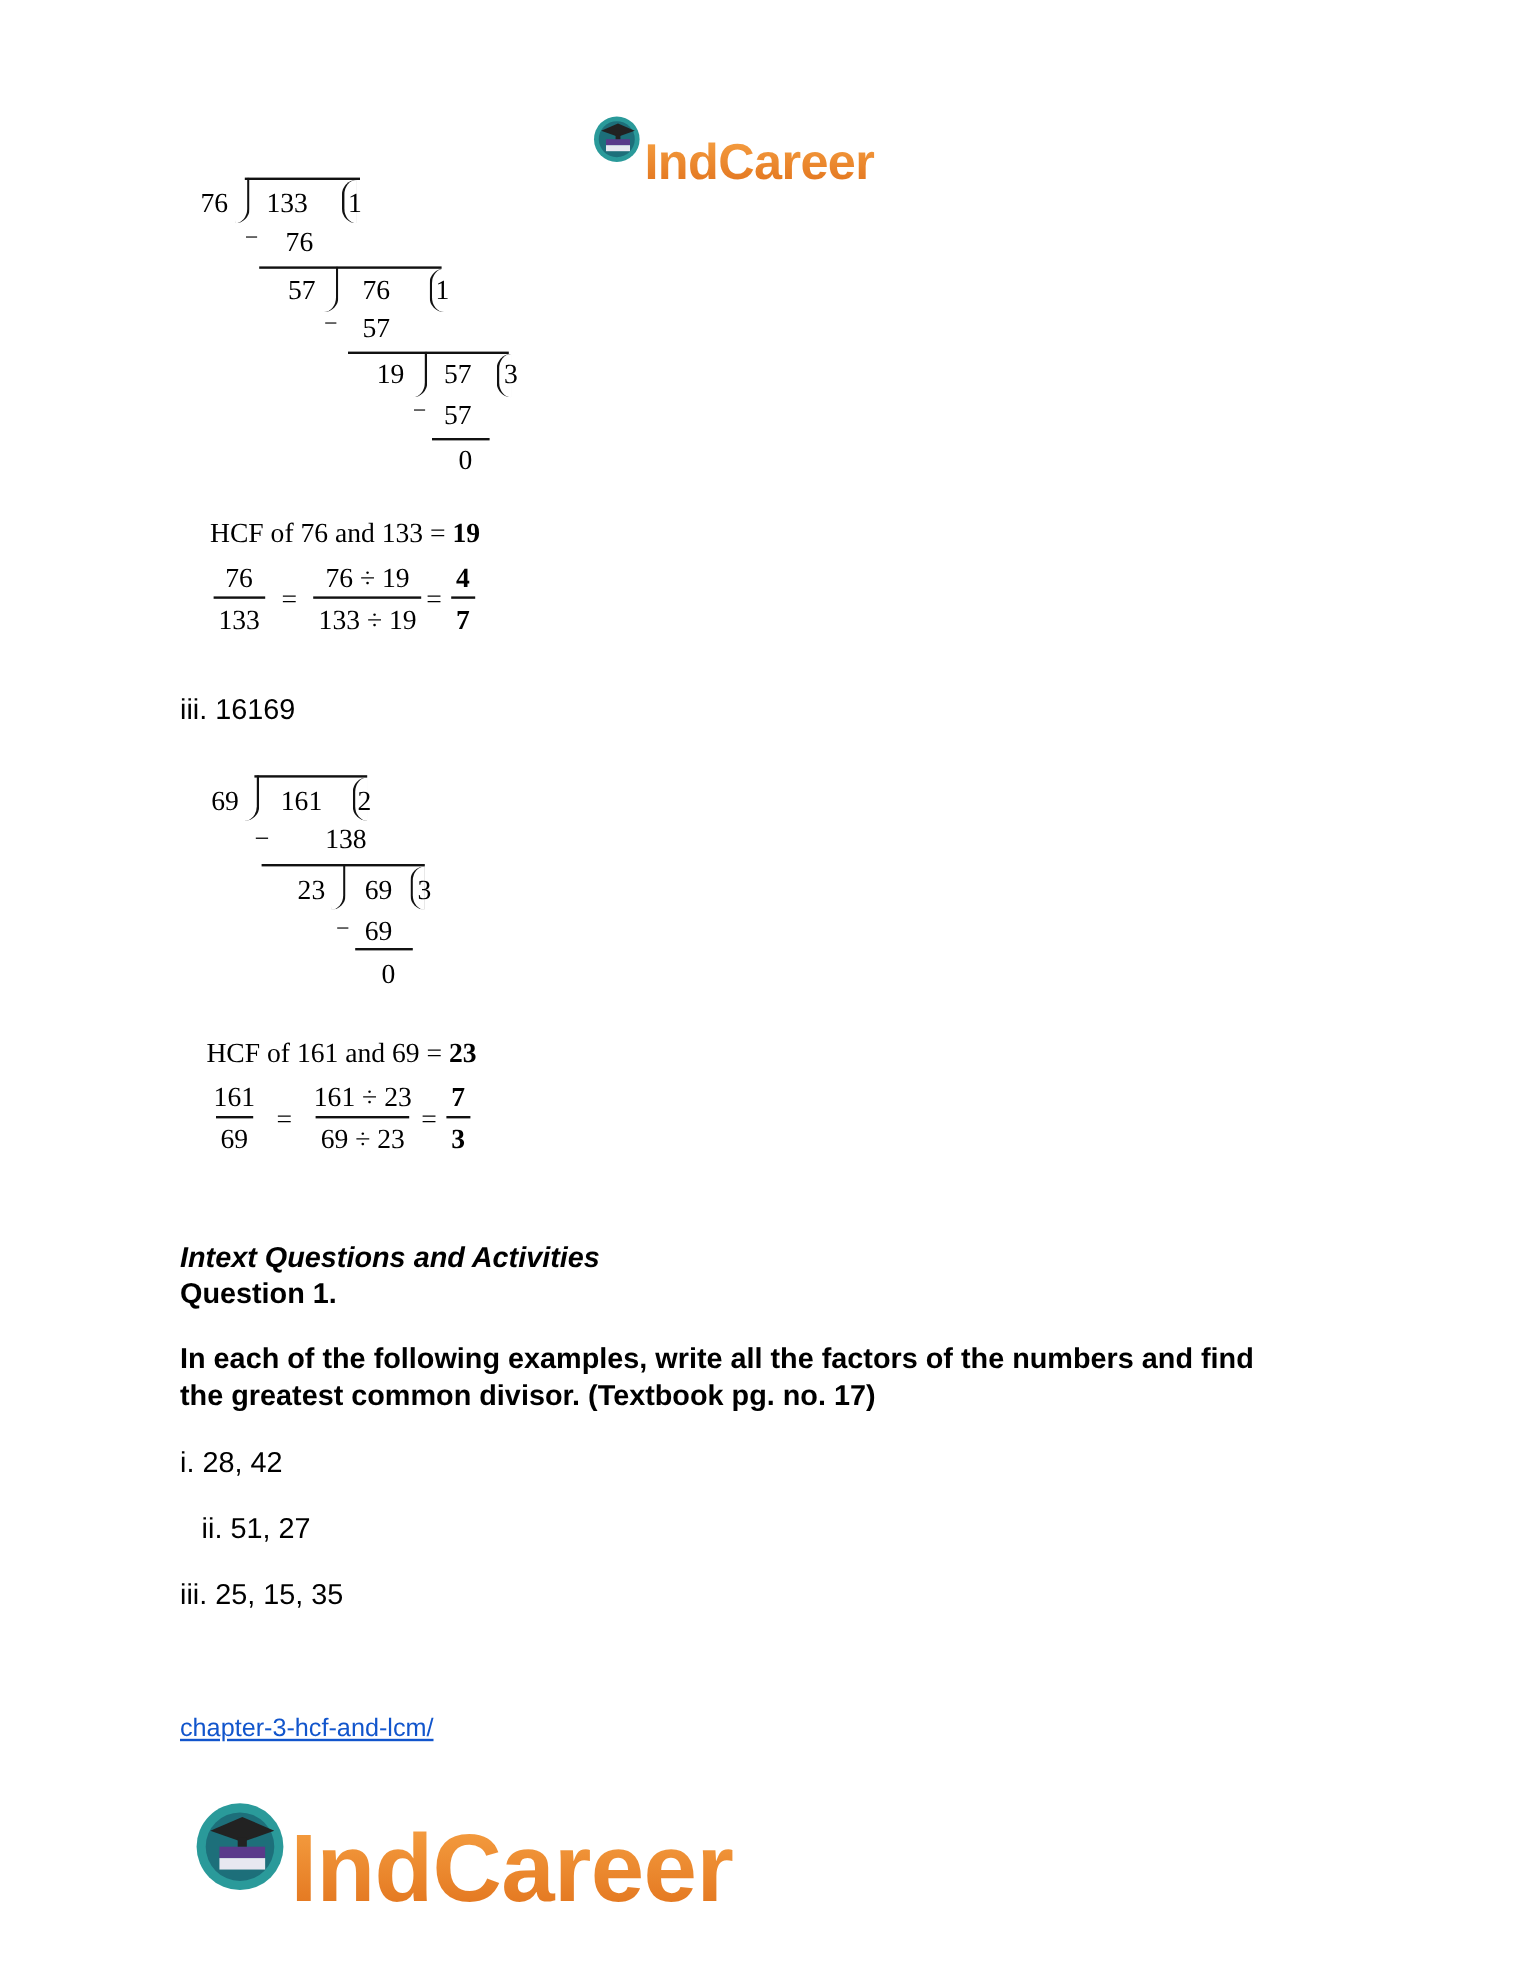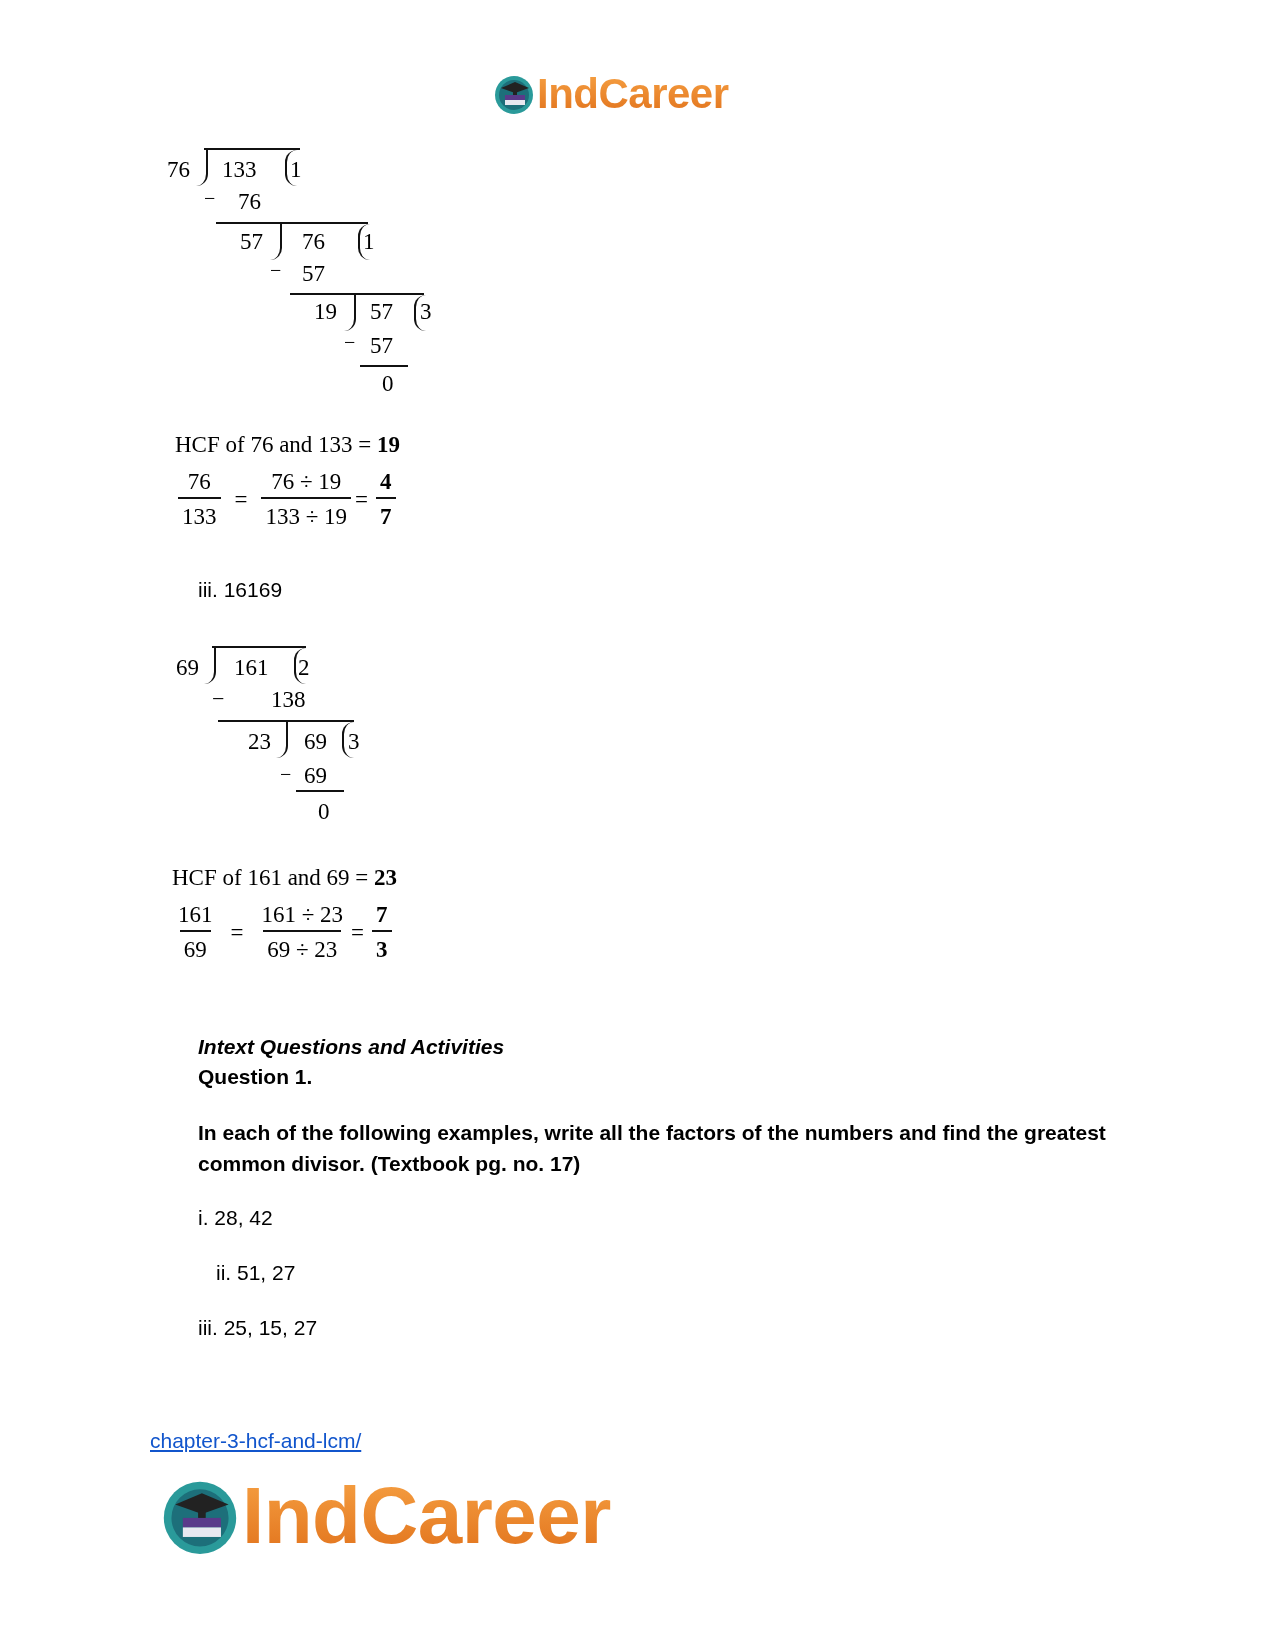--- a/index.html
+++ b/index.html
@@ -1,29 +1,29 @@
 <!DOCTYPE html>
 <html><head>
 <meta charset="utf-8">
 <style>
   html, body { margin:0; padding:0; background:#ffffff; }
   body { width:1275px; height:1651px; position:relative; overflow:hidden; font-family:"Liberation Sans", sans-serif; color:#000; }
   .abs { position:absolute; }
   .logo { display:flex; align-items:center; }
   .logo-text { color:#e8821e; font-family:"Liberation Sans", sans-serif; font-weight:bold; letter-spacing:-0.5px;
-    background:linear-gradient(#f7a345,#e0701a); -webkit-background-clip:text; background-clip:text; -webkit-text-fill-color:transparent; }
+    background:linear-gradient(#f7a345,#e0701a); -webkit-background-clip:text; background-clip:text;margin-top:41px; -webkit-text-fill-color:transparent; }
   .serif { font-family:"Liberation Serif", serif; font-size:23px; line-height:1; white-space:nowrap; }
   .bar { position:absolute; height:2px; background:#111; }
   .brk { position:absolute; width:10px; border:2px solid #111; border-left:none; border-top:none; border-bottom:none; border-radius:0 0 12px 0; }
   .brkL { position:absolute; width:10px; border:2px solid #111; border-right:none; border-top:none; border-bottom:none; border-radius:12px 0 0 12px; }
   .frac { display:inline-flex; flex-direction:column; align-items:center; vertical-align:middle; }
   .frac .num { padding:0 4px 4px; }
   .frac .den { padding:6px 4px 0; border-top:2px solid #111; }
   .fracrow { display:flex; align-items:center; gap:14px; }
-  .txt { font-size:21px; line-height:1.45;margin-left:48px; }
+  .txt { font-size:24px; line-height:1.45; }
   .b { font-weight:bold; }
   .link { color:#1155cc; text-decoration:underline; font-size:21px; line-height:35px; }
 </style>
 </head>
 <body>
 
 <div class="abs logo" style="left:493px; top:70px;">
   <svg width="42" height="42" viewBox="0 0 42 42">
     <circle cx="21" cy="22" r="19" fill="#2a9a9a"></circle>
     <circle cx="21" cy="22" r="15" fill="#1d6f7a"></circle>
@@ -128,21 +128,21 @@
       <span class="num">7</span>
       <span class="den">3</span>
     </span>
 </div>
 
 <div class="abs txt b" style="left:150px; top:1032px;font-style:italic;">Intext Questions and Activities</div>
 <div class="abs txt b" style="left:150px; top:1062px;">Question 1.</div>
 <div class="abs txt b" style="left:150px; top:1117px; width:910px; line-height:31px;">In each of the following examples, write all the factors of the numbers and find the greatest common divisor. (Textbook pg. no. 17)</div>
 <div class="abs txt" style="left:150px; top:1203px;">i. 28, 42</div>
 <div class="abs txt" style="left:168px; top:1258px;">ii. 51, 27</div>
-<div class="abs txt" style="left:150px; top:1313px;">iii. 25, 15, 27</div>
+<div class="abs txt" style="left:150px; top:1313px;">iii. 25, 15, 35</div>
 
 <a class="abs link" style="left:150px; top:1388px;">
   <br>
   <span>chapter-3-hcf-and-lcm/</span>
 </a>
 
 <div class="abs logo" style="left:160px; top:1470px;">
   <svg width="80" height="82" viewBox="0 0 42 42">
     <circle cx="21" cy="22" r="19" fill="#2a9a9a"></circle>
     <circle cx="21" cy="22" r="15" fill="#1d6f7a"></circle>

